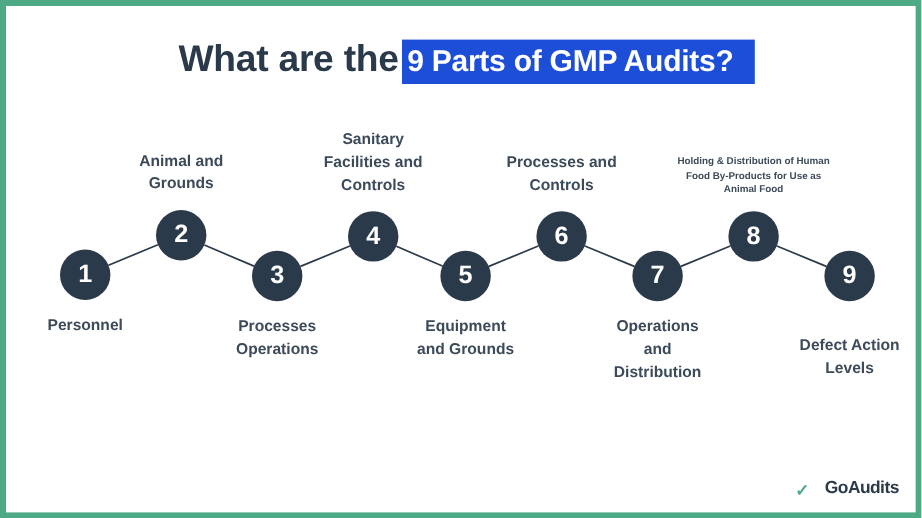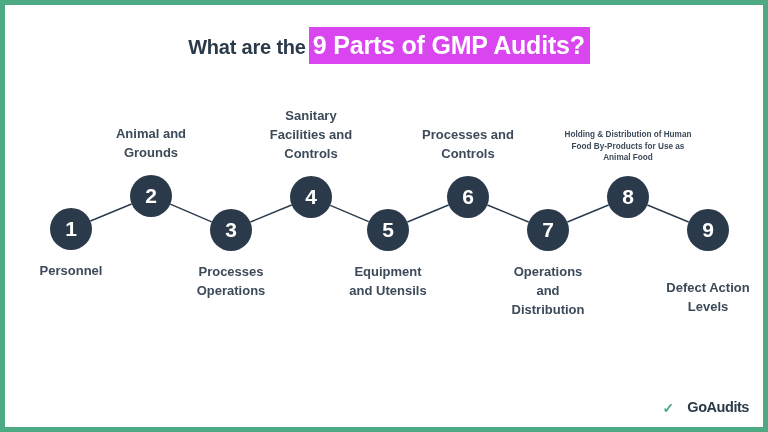--- a/index.html
+++ b/index.html
@@ -24,32 +24,32 @@
   
   #title-wrap {
     position: absolute;
     top: 26px;
     left: 0;
     width: 768px;
     text-align: center;
     white-space: nowrap;
   }
   .title-plain {
-    font-size: 20px;
+    font-size: 31px;
     font-weight: bold;
     color: #2b3a4a;
     letter-spacing: -0.2px;
   }
   .title-hl {
     font-size: 25px;
     font-weight: bold;
     color: #ffffff;
-    background: #d946ef;
+    background: #1d4ed8;
     letter-spacing: -0.2px;
-    padding: 4px 5px 5px 4px;
+    padding: 4px 18px 5px 4px;
     margin-left: 3px;
   }
   
   #diagram {
     position: absolute;
     left: 0;
     top: 0;
     width: 768px;
     height: 432px;
   }
@@ -139,21 +139,21 @@
     <div id="nodes-layer">
         <div class="node" style="left: 66px; top: 224px;">1</div>
         <div class="node-label" style="left: 66px; width: 92px; top: 257px;">Personnel</div>
         <div class="node" style="left: 146px; top: 191px;">2</div>
         <div class="node-label" style="left: 146px; width: 92px; bottom: 274px;">Animal and Grounds</div>
         <div class="node" style="left: 226px; top: 225px;">3</div>
         <div class="node-label" style="left: 226px; width: 92px; top: 258px;">Processes Operations</div>
         <div class="node" style="left: 306px; top: 192px;">4</div>
         <div class="node-label" style="left: 306px; width: 92px; bottom: 273px;">Sanitary Facilities and Controls</div>
         <div class="node" style="left: 383px; top: 225px;">5</div>
-        <div class="node-label" style="left: 383px; width: 92px; top: 258px;">Equipment and Utensils</div>
+        <div class="node-label" style="left: 383px; width: 92px; top: 258px;">Equipment and Grounds</div>
         <div class="node" style="left: 463px; top: 192px;">6</div>
         <div class="node-label" style="left: 463px; width: 92px; bottom: 273px; text-align: center;">Processes and Controls</div>
         <div class="node" style="left: 543px; top: 225px;">7</div>
         <div class="node-label" style="left: 543px; width: 92px; top: 258px;">Operations and Distribution</div>
         <div class="node" style="left: 623px; top: 192px;">8</div>
         <div class="node-label small" style="left: 623px; width: 128px; bottom: 273px; margin-top: 14px;">Holding &amp; Distribution of Human Food By-Products for Use as Animal Food</div>
         <div class="node" style="left: 703px; top: 225px;">9</div>
         <div class="node-label" style="left: 703px; width: 92px; top: 258px; margin-top: 16px;">Defect Action Levels</div>
       </div>
   </div>

